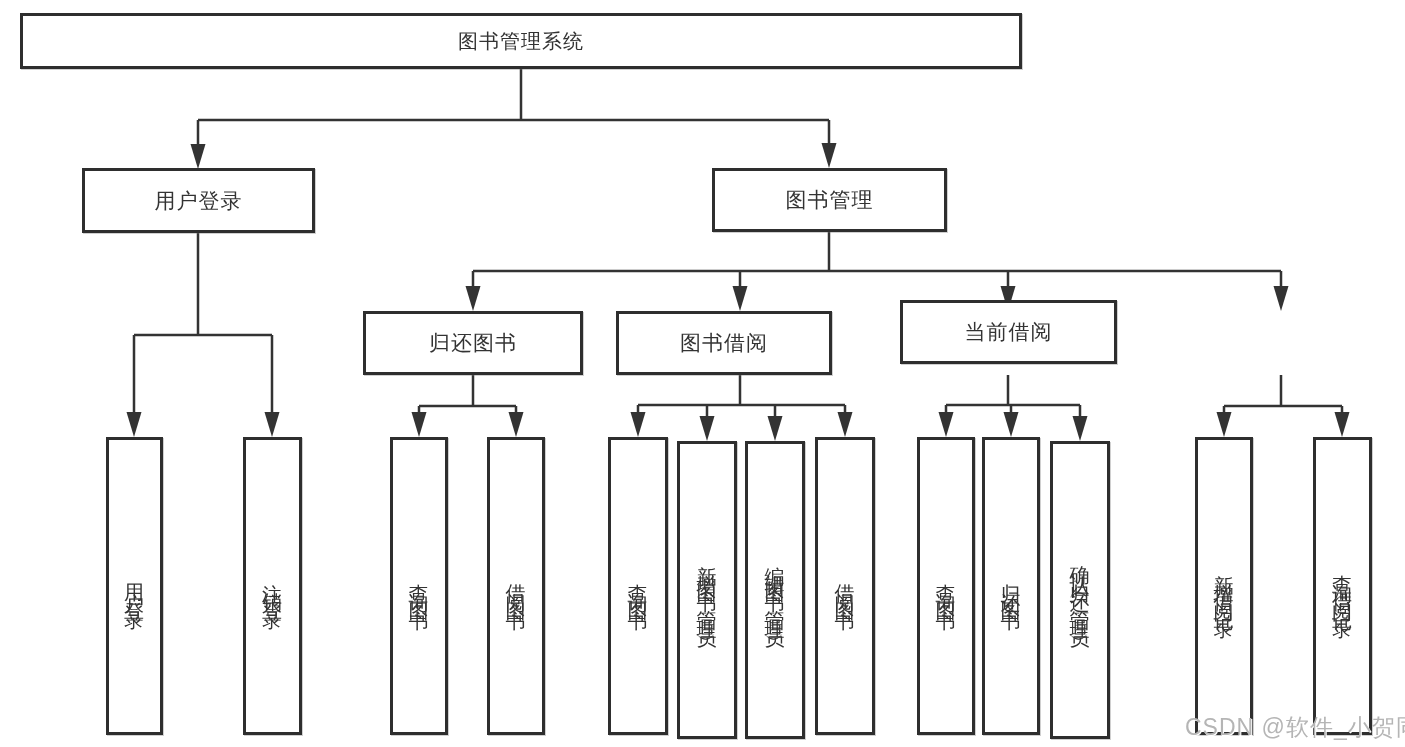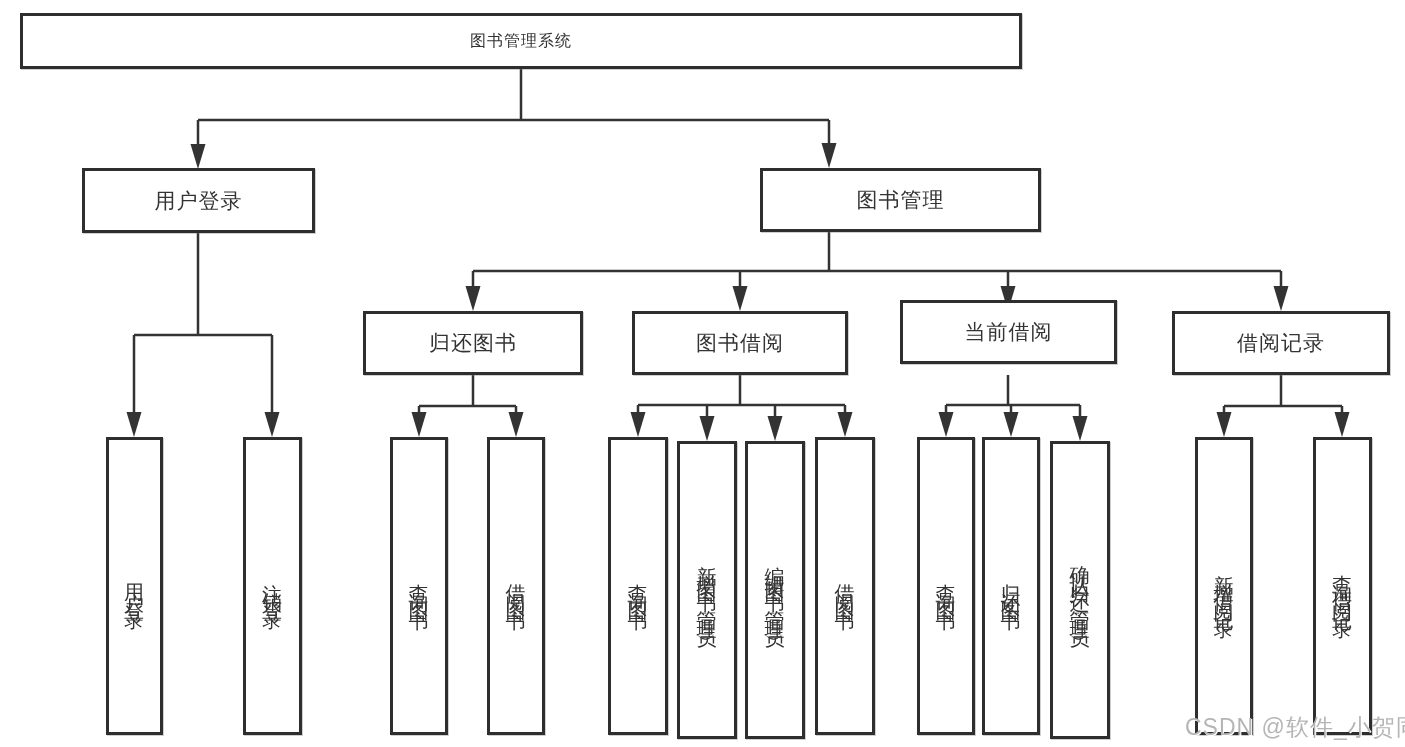--- a/index.html
+++ b/index.html
@@ -14,21 +14,21 @@
   .node{
     position:absolute;
     background:#ffffff;
     border:3px solid #2e2e2e;
     box-sizing:border-box;
     display:flex;align-items:center;justify-content:center;
     color:#333333;
     box-shadow:1px 1px 0 rgba(120,120,120,0.35);
   }
   .node.h{font-size:21px;letter-spacing:1px;}
-  .node.root{font-size:16px;}
+  .node.root{font-size:20px;}
   .node.v{font-size:20px;}
   .node.v .vtext{
     writing-mode:vertical-rl;
     letter-spacing:9px;
     line-height:1;
     white-space:nowrap;
   }
   .watermark{
     position:absolute;
     color:#b5b5b5;
@@ -91,26 +91,25 @@
     <g>
       <path class="wire" d="M1281,375 V406 M1224,406 H1342 M1224,406 V418 M1342,406 V418"></path>
       <polygon class="arrow" points="1216.5,412 1231.5,412 1224,437"></polygon>
       <polygon class="arrow" points="1334.5,412 1349.5,412 1342,437"></polygon>
     </g>
   </svg>
 
   <div class="node h root" style="left:20px;top:13px;width:1002px;height:56px;">图书管理系统</div>
 
   <div class="node h" style="left:82px;top:168px;width:233px;height:65px;">用户登录</div>
-  <div class="node h" style="left:712px;top:168px;width:281px;height:64px;margin-left:48px;">图书管理</div>
+  <div class="node h" style="left:712px;top:168px;width:235px;height:64px;">图书管理</div>
 
   <div class="node h" style="left:363px;top:311px;width:220px;height:64px;">归还图书</div>
-  <div class="node h" style="left:632px;top:311px;width:216px;height:64px;">图书借阅</div>
+  <div class="node h" style="left:616px;top:311px;width:216px;height:64px;">图书借阅</div>
   <div class="node h" style="left:900px;top:300px;width:217px;height:64px;">当前借阅</div>
-  <div class="node h" style="left:1172px;top:311px;width:218px;height:64px;">借阅记录</div>
 
   <div class="node v" style="left:106px;top:437px;width:57px;height:298px;">
     <span class="vtext">用户登录</span>
   </div>
   <div class="node v" style="left:243px;top:437px;width:59px;height:298px;">
     <span class="vtext">注销登录</span>
   </div>
 
   <div class="node v" style="left:390px;top:437px;width:58px;height:298px;">
     <span class="vtext">查询图书</span>

